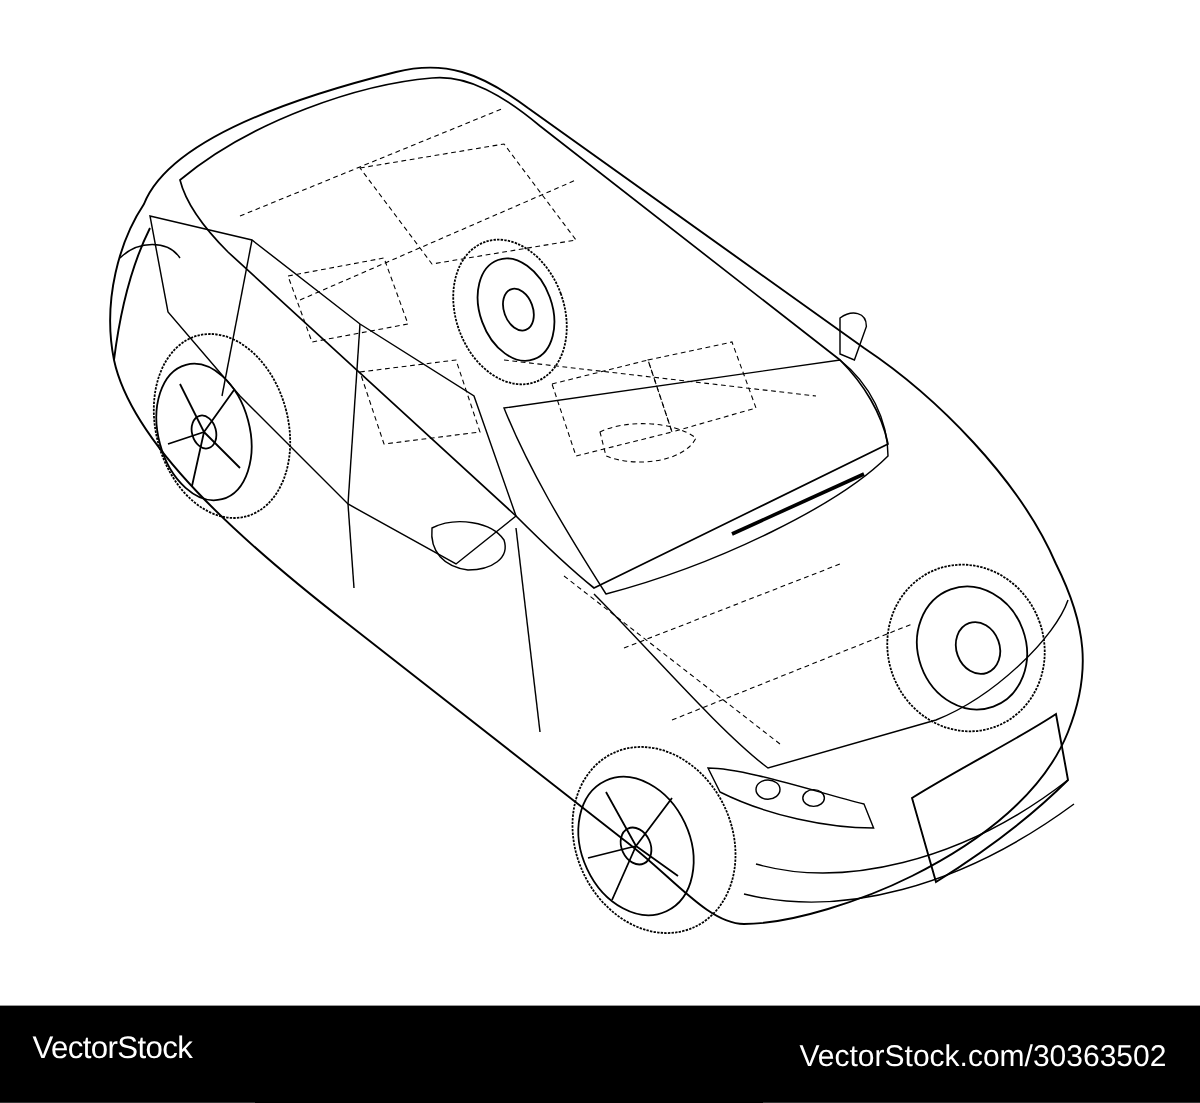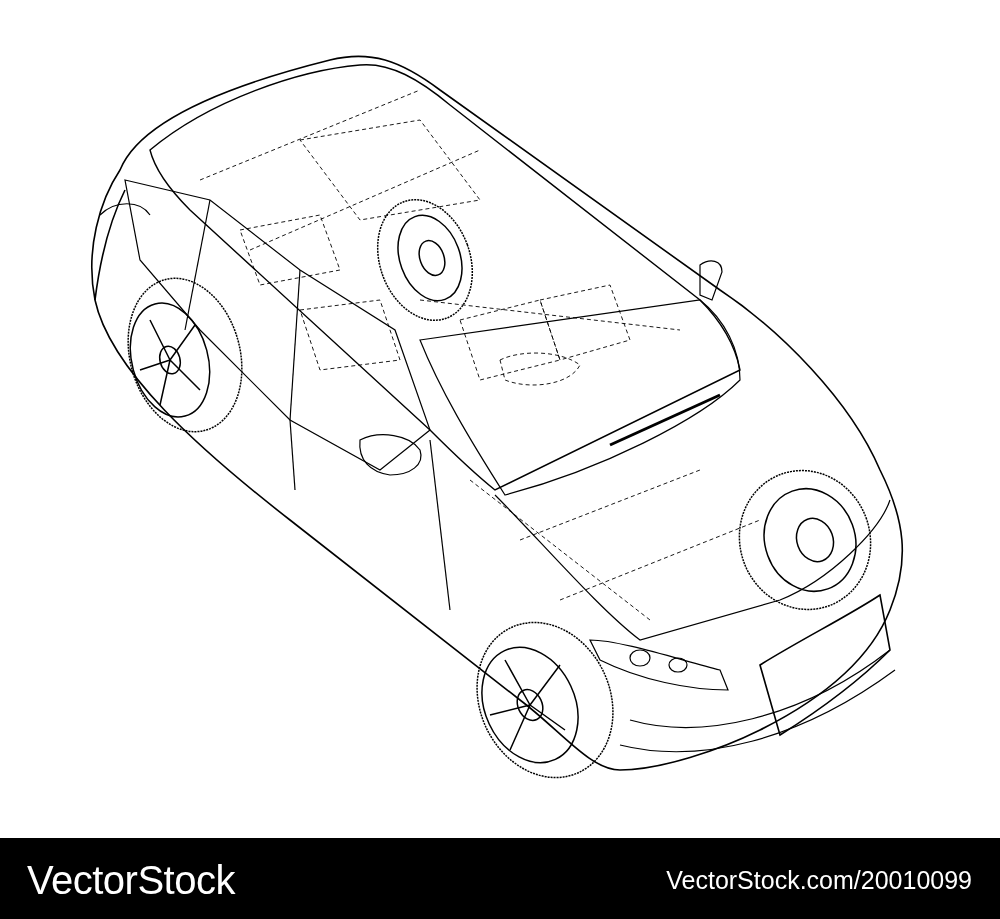--- a/index.html
+++ b/index.html
@@ -1,20 +1,20 @@
 <!DOCTYPE html>
 <html><head>
   <meta charset="utf-8">
   <style>
     html, body { margin:0; padding:0; background:#ffffff; }
     body { width:1000px; height:919px; position:relative; overflow:hidden; font-family:"Liberation Sans", sans-serif; }
     .canvas { position:absolute; left:0; top:0; width:1000px; height:838px; background:#ffffff; }
     .canvas svg { position:absolute; left:0; top:0; }
     .footer { position:absolute; left:0; top:838px; width:1000px; height:81px; background:#000000; }
-    .brand { position:absolute; left:27px; top:20px; color:#ffffff; font-size:40px; letter-spacing:-0.5px; }
+    .brand { position:absolute; left:27px; top:20px; color:#ffffff; font-size:26px; letter-spacing:-0.5px; }
     .stockid { position:absolute; right:28px; top:28px; color:#ffffff; font-size:25px; }
   </style>
 </head>
 <body>
 
 <div class="canvas">
   <svg width="1000" height="838" viewBox="0 0 1000 838" fill="none" stroke="#000" stroke-width="1.2">
 
     <path d="M120 170 C140 120 230 85 330 60 C370 50 400 60 440 90 L720 290 C780 330 850 400 880 470 C905 520 910 560 890 610 C870 660 820 700 760 730 C720 750 660 770 620 770 C590 770 560 730 520 700 L290 520 C200 450 110 370 95 300 C85 250 100 200 120 170 Z" stroke-width="1.6"></path>
 
@@ -85,14 +85,14 @@
       <path d="M250 250 L480 150"></path>
     </g>
 
     <path d="M95 300 C100 260 110 220 125 190" stroke-width="1.6"></path>
     <path d="M100 215 C115 200 140 200 150 215"></path>
   </svg>
 </div>
 
 <div class="footer">
   <span class="brand">VectorStock</span>
-  <span class="stockid">VectorStock.com/20010099</span>
+  <span class="stockid">VectorStock.com/30363502</span>
 </div>
 
 </body></html>

